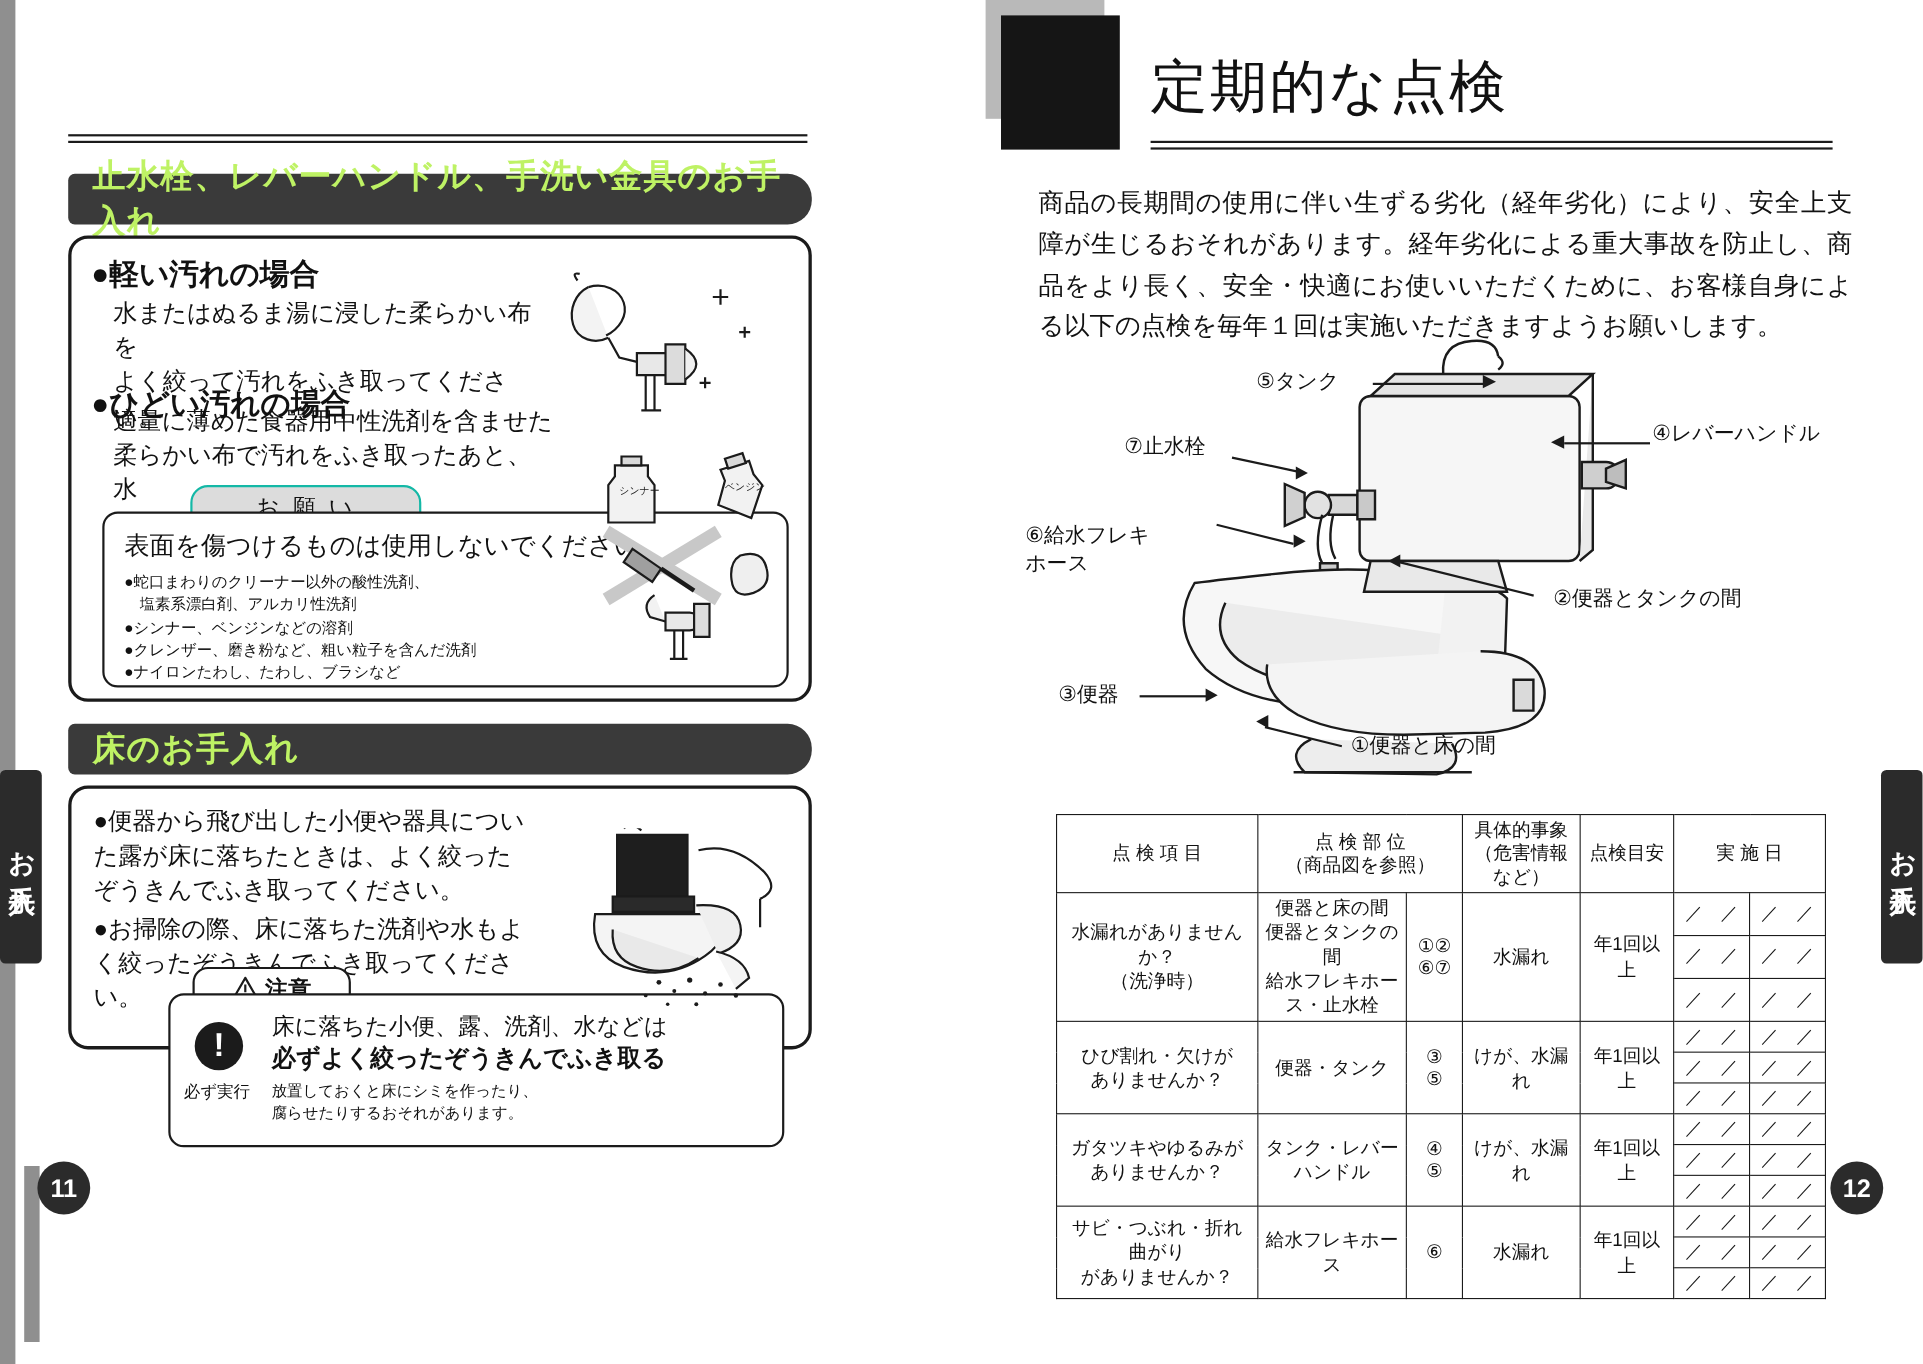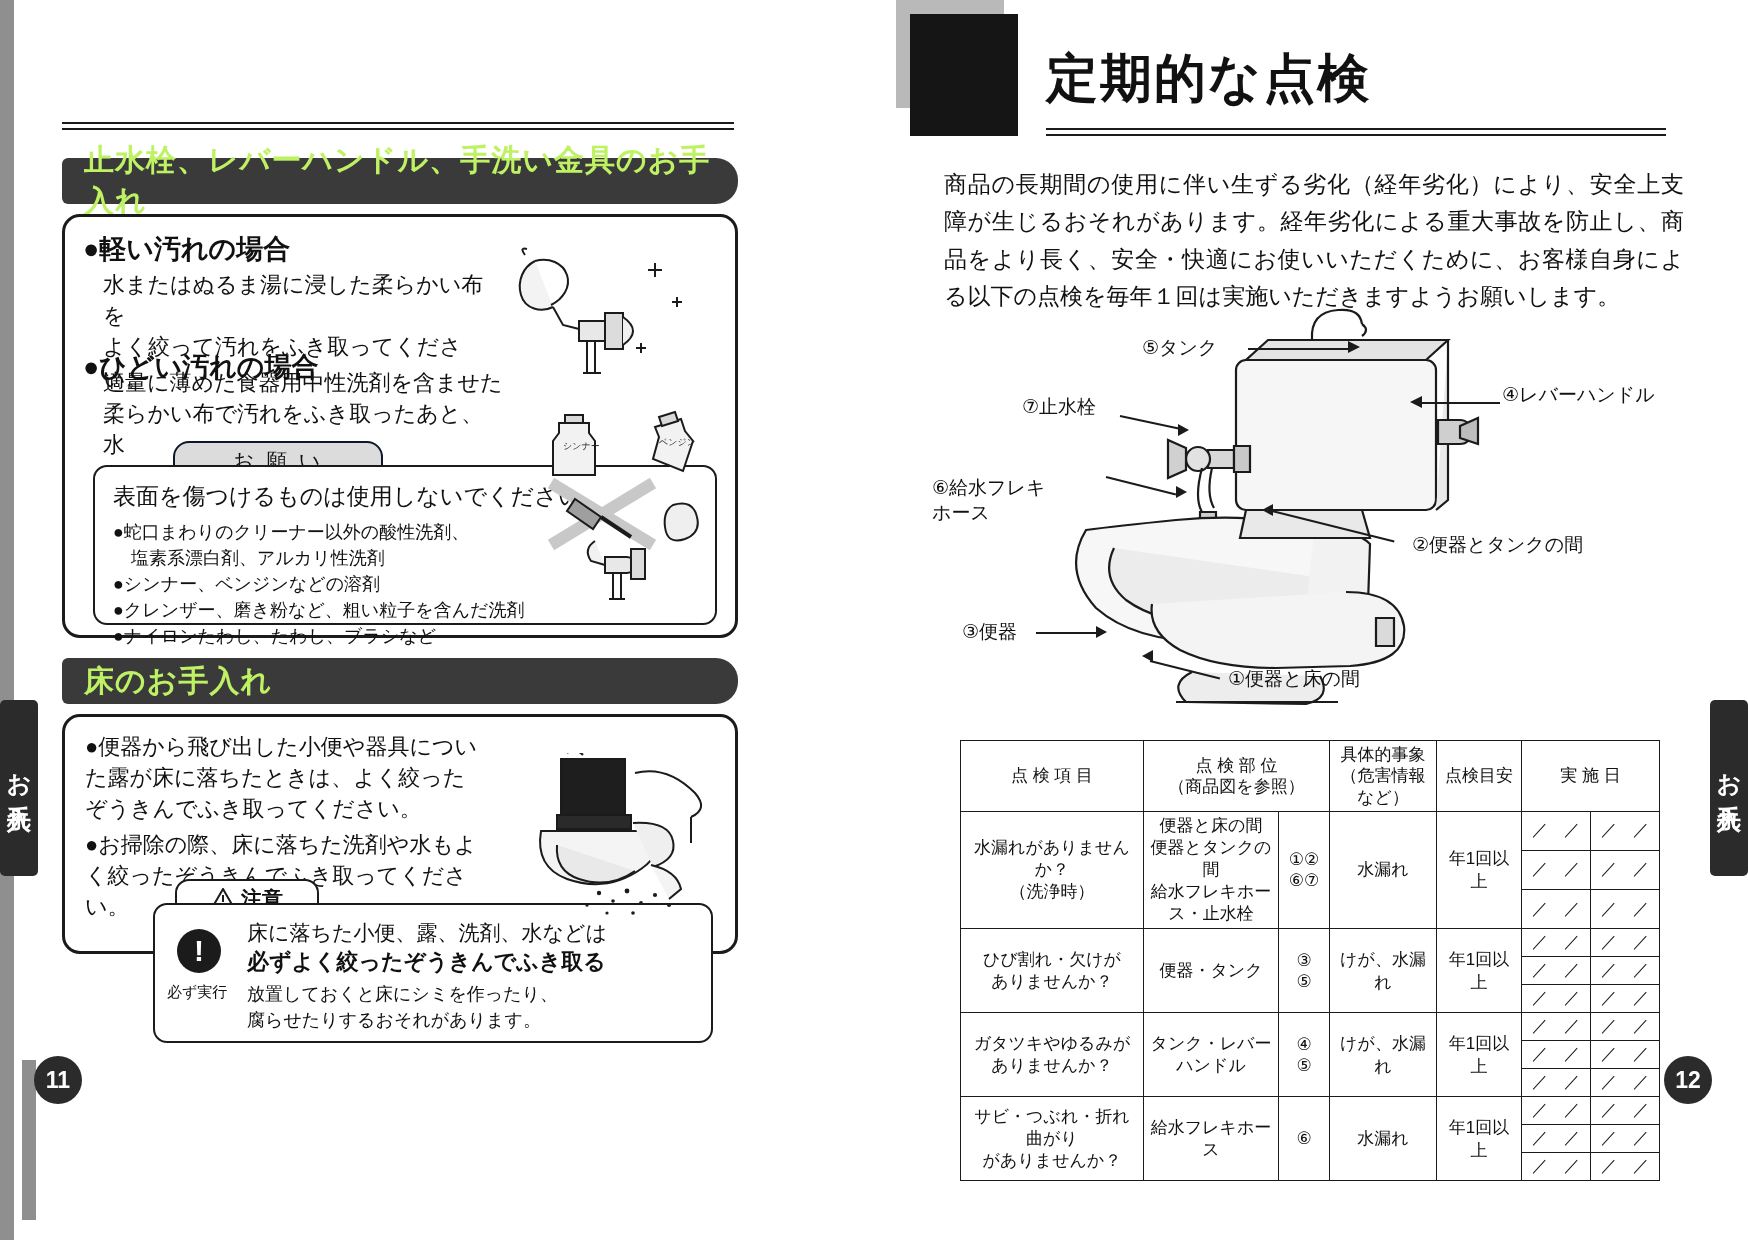--- a/index.html
+++ b/index.html
@@ -14,24 +14,24 @@
   .sec-head{
     position:absolute;background:#3a3a3a;color:#bef264;border-radius:6px 22px 22px 6px;
     display:flex;align-items:center;padding-left:22px;box-sizing:border-box;
     font-size:30px;font-weight:bold;letter-spacing:1px;
   }
   .panel{
     position:absolute;border:3px solid #1b1b1b;border-radius:18px;box-sizing:border-box;background:#fff;
   }
   .bullet-h{font-size:27px;font-weight:bold;}
   .body-t{font-size:22px;line-height:1.42;}
-  .small-t{font-size:18px;line-height:1.45;}
+  .small-t{font-size:14px;line-height:1.45;}
 
   .req-tag{
-    position:absolute;background:#dcdcdc;border:2px solid #0f172a;border-radius:16px;
+    position:absolute;background:#dcdcdc;border:2px solid #14b8a6;border-radius:16px;
     display:flex;align-items:center;justify-content:center;font-size:21px;letter-spacing:3px;
   }
   .inner-box{
     position:absolute;border:2px solid #1b1b1b;border-radius:14px;box-sizing:border-box;background:#fff;
   }
   .caution-tag{
     position:absolute;background:#fff;border:2px solid #1b1b1b;border-radius:14px;
     display:flex;align-items:center;justify-content:center;gap:6px;font-size:21px;font-weight:bold;
   }
   .excl-circle{
@@ -47,21 +47,21 @@
     font-size:24px;font-weight:bold;letter-spacing:2px;
   }
 
   .pagenum{
     position:absolute;width:48px;height:48px;border-radius:50%;background:#2b2b2b;color:#fff;
     display:flex;align-items:center;justify-content:center;font-size:23px;font-weight:bold;
   }
   .edge-bar{position:absolute;background:#8f8f8f;}
 
   
-  .title-block{position:absolute;font-size:52px;font-weight:bold;letter-spacing:2px;}
+  .title-block{position:absolute;font-size:52px;font-weight:normal;letter-spacing:2px;}
   .gray-square{position:absolute;background:#b9b9b9;}
   .black-square{position:absolute;background:#151515;}
   .intro{position:absolute;font-size:23px;line-height:1.62;}
 
   
   .dlabel{position:absolute;font-size:19px;line-height:1.3;white-space:nowrap;}
   .lead{position:absolute;background:#1b1b1b;height:2px;transform-origin:left center;}
 
   
   table.insp{position:absolute;border-collapse:collapse;font-size:17px;background:#fff;}

